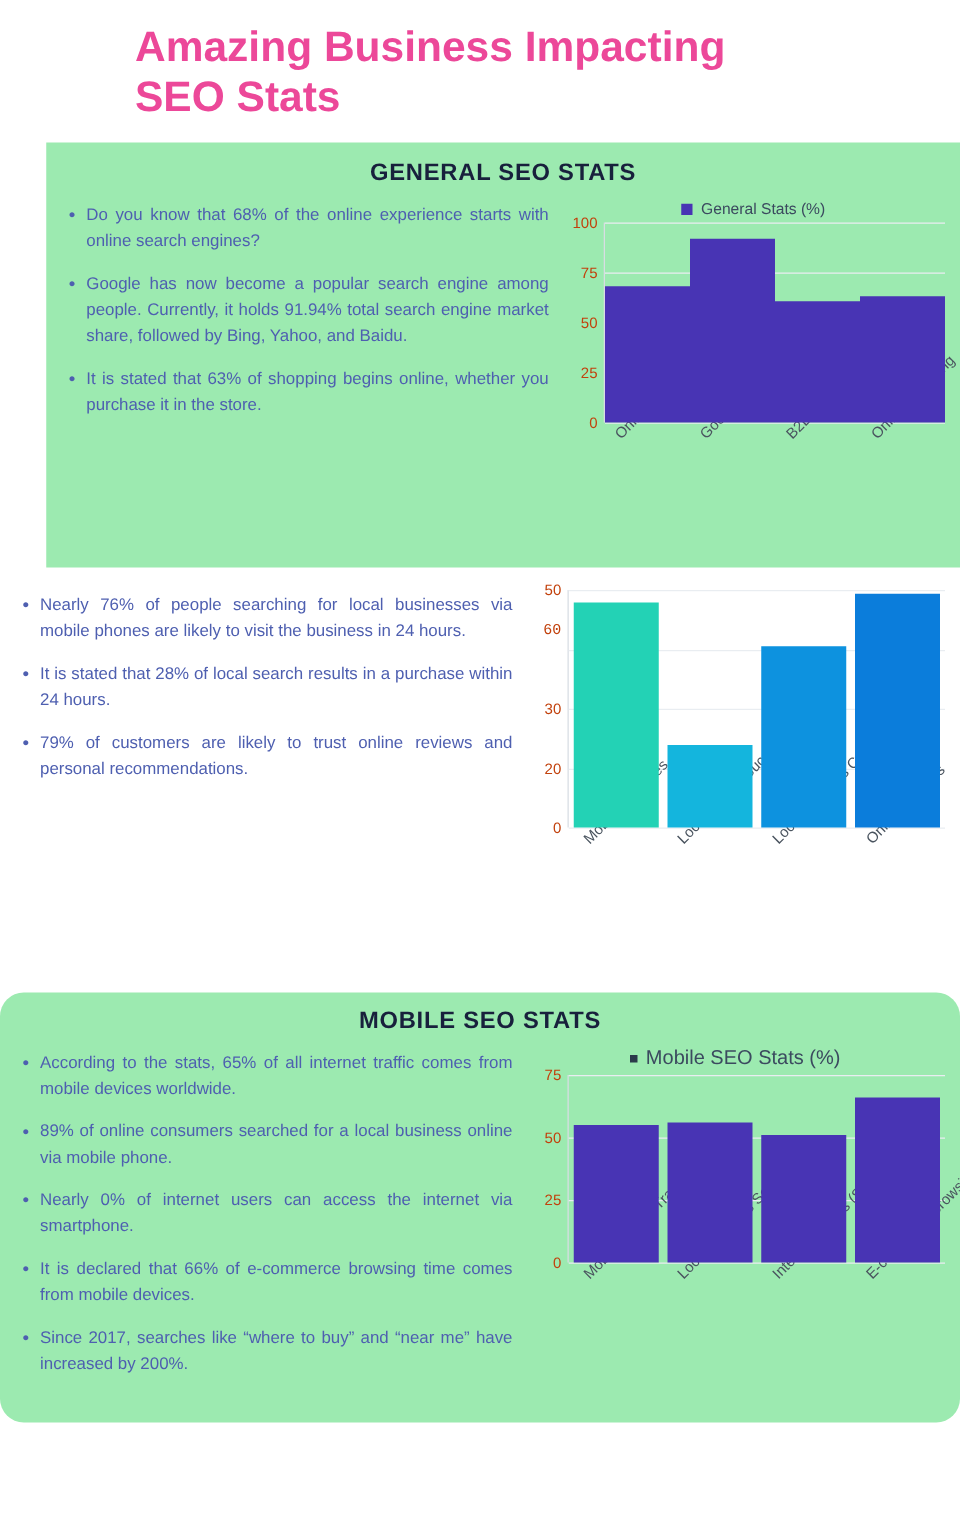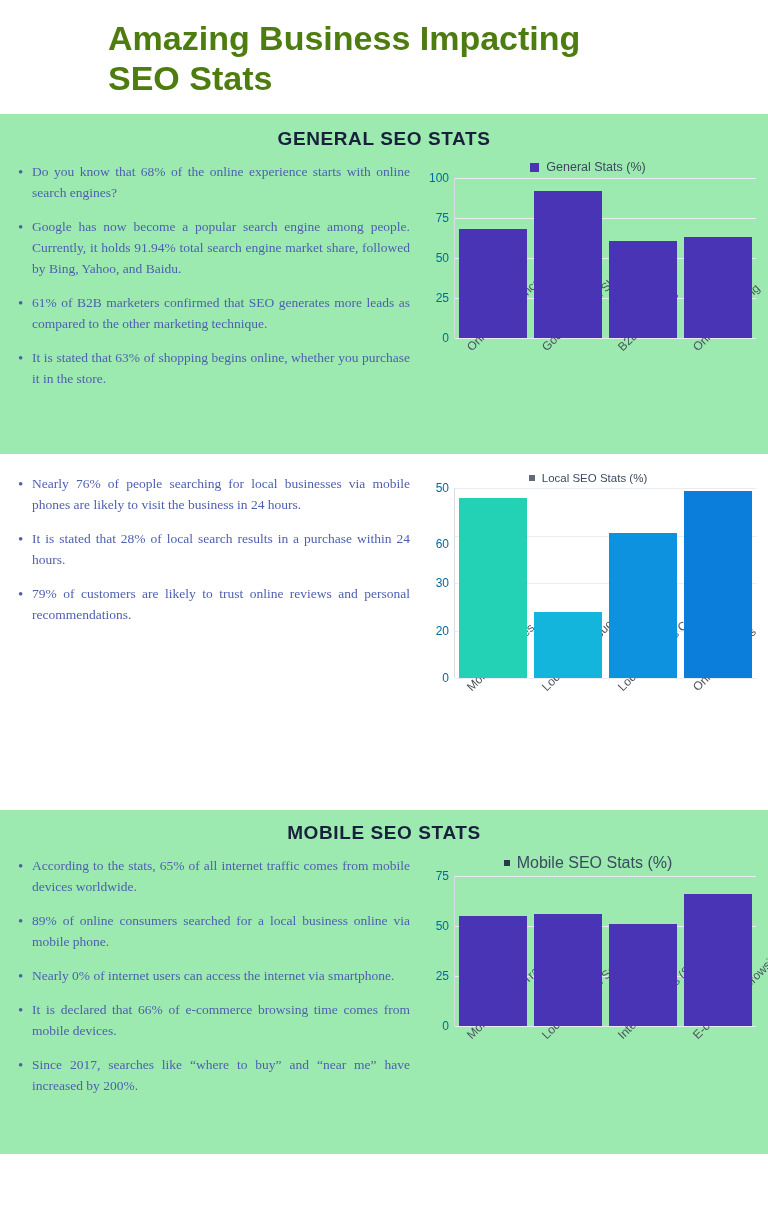--- a/index.html
+++ b/index.html
@@ -17,38 +17,38 @@
     overflow: hidden;
   }
 
   
   .header {
     padding: 18px 0 10px 0;
   }
   .header h1 {
     margin: 0;
     padding: 0 0 0 108px;
-    color: #4d7c0f;
+    color: #ec4899;
     font-size: 34px;
     line-height: 1.18;
     font-weight: bold;
     letter-spacing: 0px;
     max-width: 660px;
   }
 
   
   .section {
     position: relative;
     background: #9ceab0;
     margin: 0 0 8px 0;
   }
   .section.sec1 { padding: 14px 0 20px 0; }
   .section.sec2 { background: #ffffff; padding: 10px 0 14px 0; }
-  .section.sec3 { padding: 12px 0 18px 0; }
-  .section.sec1 { margin-top: 6px; }
+  .section.sec3 { padding: 12px 0 18px 0; border-radius: 19px; }
+  .section.sec1 { margin-top: 6px; margin-left: 37px; }
 
   .sec-title {
     text-align: center;
     color: #18203c;
     font-size: 19px;
     font-weight: bold;
     letter-spacing: 0.6px;
     margin: 0 0 10px 0;
   }
 
@@ -64,21 +64,20 @@
     margin: 0; padding: 0; list-style: none;
   }
   .bullets li {
     position: relative;
     color: #4e5fb0;
     font-size: 13.5px;
     line-height: 1.55;
     text-align: justify;
     margin-bottom: 13px;
     padding-left: 16px;
-    font-family: Liberation Serif, serif;
   }
   .bullets li::before {
     content: "•";
     position: absolute;
     left: 2px; top: -1px;
     font-size: 15px;
     color: #4e5fb0;
   }
 
   .chartwrap {
@@ -106,21 +105,21 @@
   .yaxis {
     position: relative;
     width: 34px;
     flex: 0 0 34px;
   }
   .yaxis .ytick {
     position: absolute;
     right: 5px;
     transform: translateY(-50%);
     font-size: 12px;
-    color: #0369a1;
+    color: #c2410c;
     white-space: nowrap;
   }
   .bars {
     position: relative;
     flex: 1 1 auto;
     border-left: 1px solid #d8dde3;
     display: flex;
     align-items: flex-end;
     justify-content: space-around;
   }
@@ -165,21 +164,20 @@
     <h1>Amazing Business Impacting SEO Stats</h1>
   </div>
 
   <div class="section sec1">
     <div class="sec-title">GENERAL SEO STATS</div>
     <div class="sec-body">
       <div class="bullets">
         <ul>
           <li>Do you know that 68% of the online experience starts with online search engines?</li>
           <li>Google has now become a popular search engine among people. Currently, it holds 91.94% total search engine market share, followed by Bing, Yahoo, and Baidu.</li>
-          <li>61% of B2B marketers confirmed that SEO generates more leads as compared to the other marketing technique.</li>
           <li>It is stated that 63% of shopping begins online, whether you purchase it in the store.</li>
         </ul>
       </div>
       <div class="chartwrap">
         <div class="legend">
           <span class="swatch" style="background:#4834b4"></span>
           <span>General Stats (%)</span>
         </div>
         <div class="plot">
           <div class="yaxis" id="y0" style="height: 160px;">
@@ -222,30 +220,26 @@
   <div class="section sec2">
     <div class="sec-body">
       <div class="bullets">
         <ul>
           <li>Nearly 76% of people searching for local businesses via mobile phones are likely to visit the business in 24 hours.</li>
           <li>It is stated that 28% of local search results in a purchase within 24 hours.</li>
           <li>79% of customers are likely to trust online reviews and personal recommendations.</li>
         </ul>
       </div>
       <div class="chartwrap">
-        <div class="legend">
-          <span class="swatch" style="background:#5f6b7a;width:6px;height:6px"></span>
-          <span style="font-size:11.5px">Local SEO Stats (%)</span>
-        </div>
         <div class="plot">
           <div class="yaxis" id="y1" style="height: 190px;">
               <div class="ytick" style="top: 190px;">0</div>
               <div class="ytick" style="top: 142.5px;">20</div>
               <div class="ytick" style="top: 95px;">30</div>
-              <div class="ytick" style="top: 56px;">60</div>
+              <div class="ytick" style="top: 32px; font-family: Liberation Mono, monospace;">60</div>
               <div class="ytick" style="top: 0px;">50</div>
             </div>
           <div class="bars" id="b1" style="height:190px">
               <div class="gridline" style="top: 190px;"></div>
               <div class="gridline" style="top: 142.5px;"></div>
               <div class="gridline" style="top: 95px;"></div>
               <div class="gridline" style="top: 47.5px;"></div>
               <div class="gridline" style="top: 0px;"></div>
               <div class="bar" style="height: 180.5px; background: rgb(35, 210, 181);"></div>
               <div class="bar" style="height: 66.5px; background: rgb(20, 181, 221);"></div>

